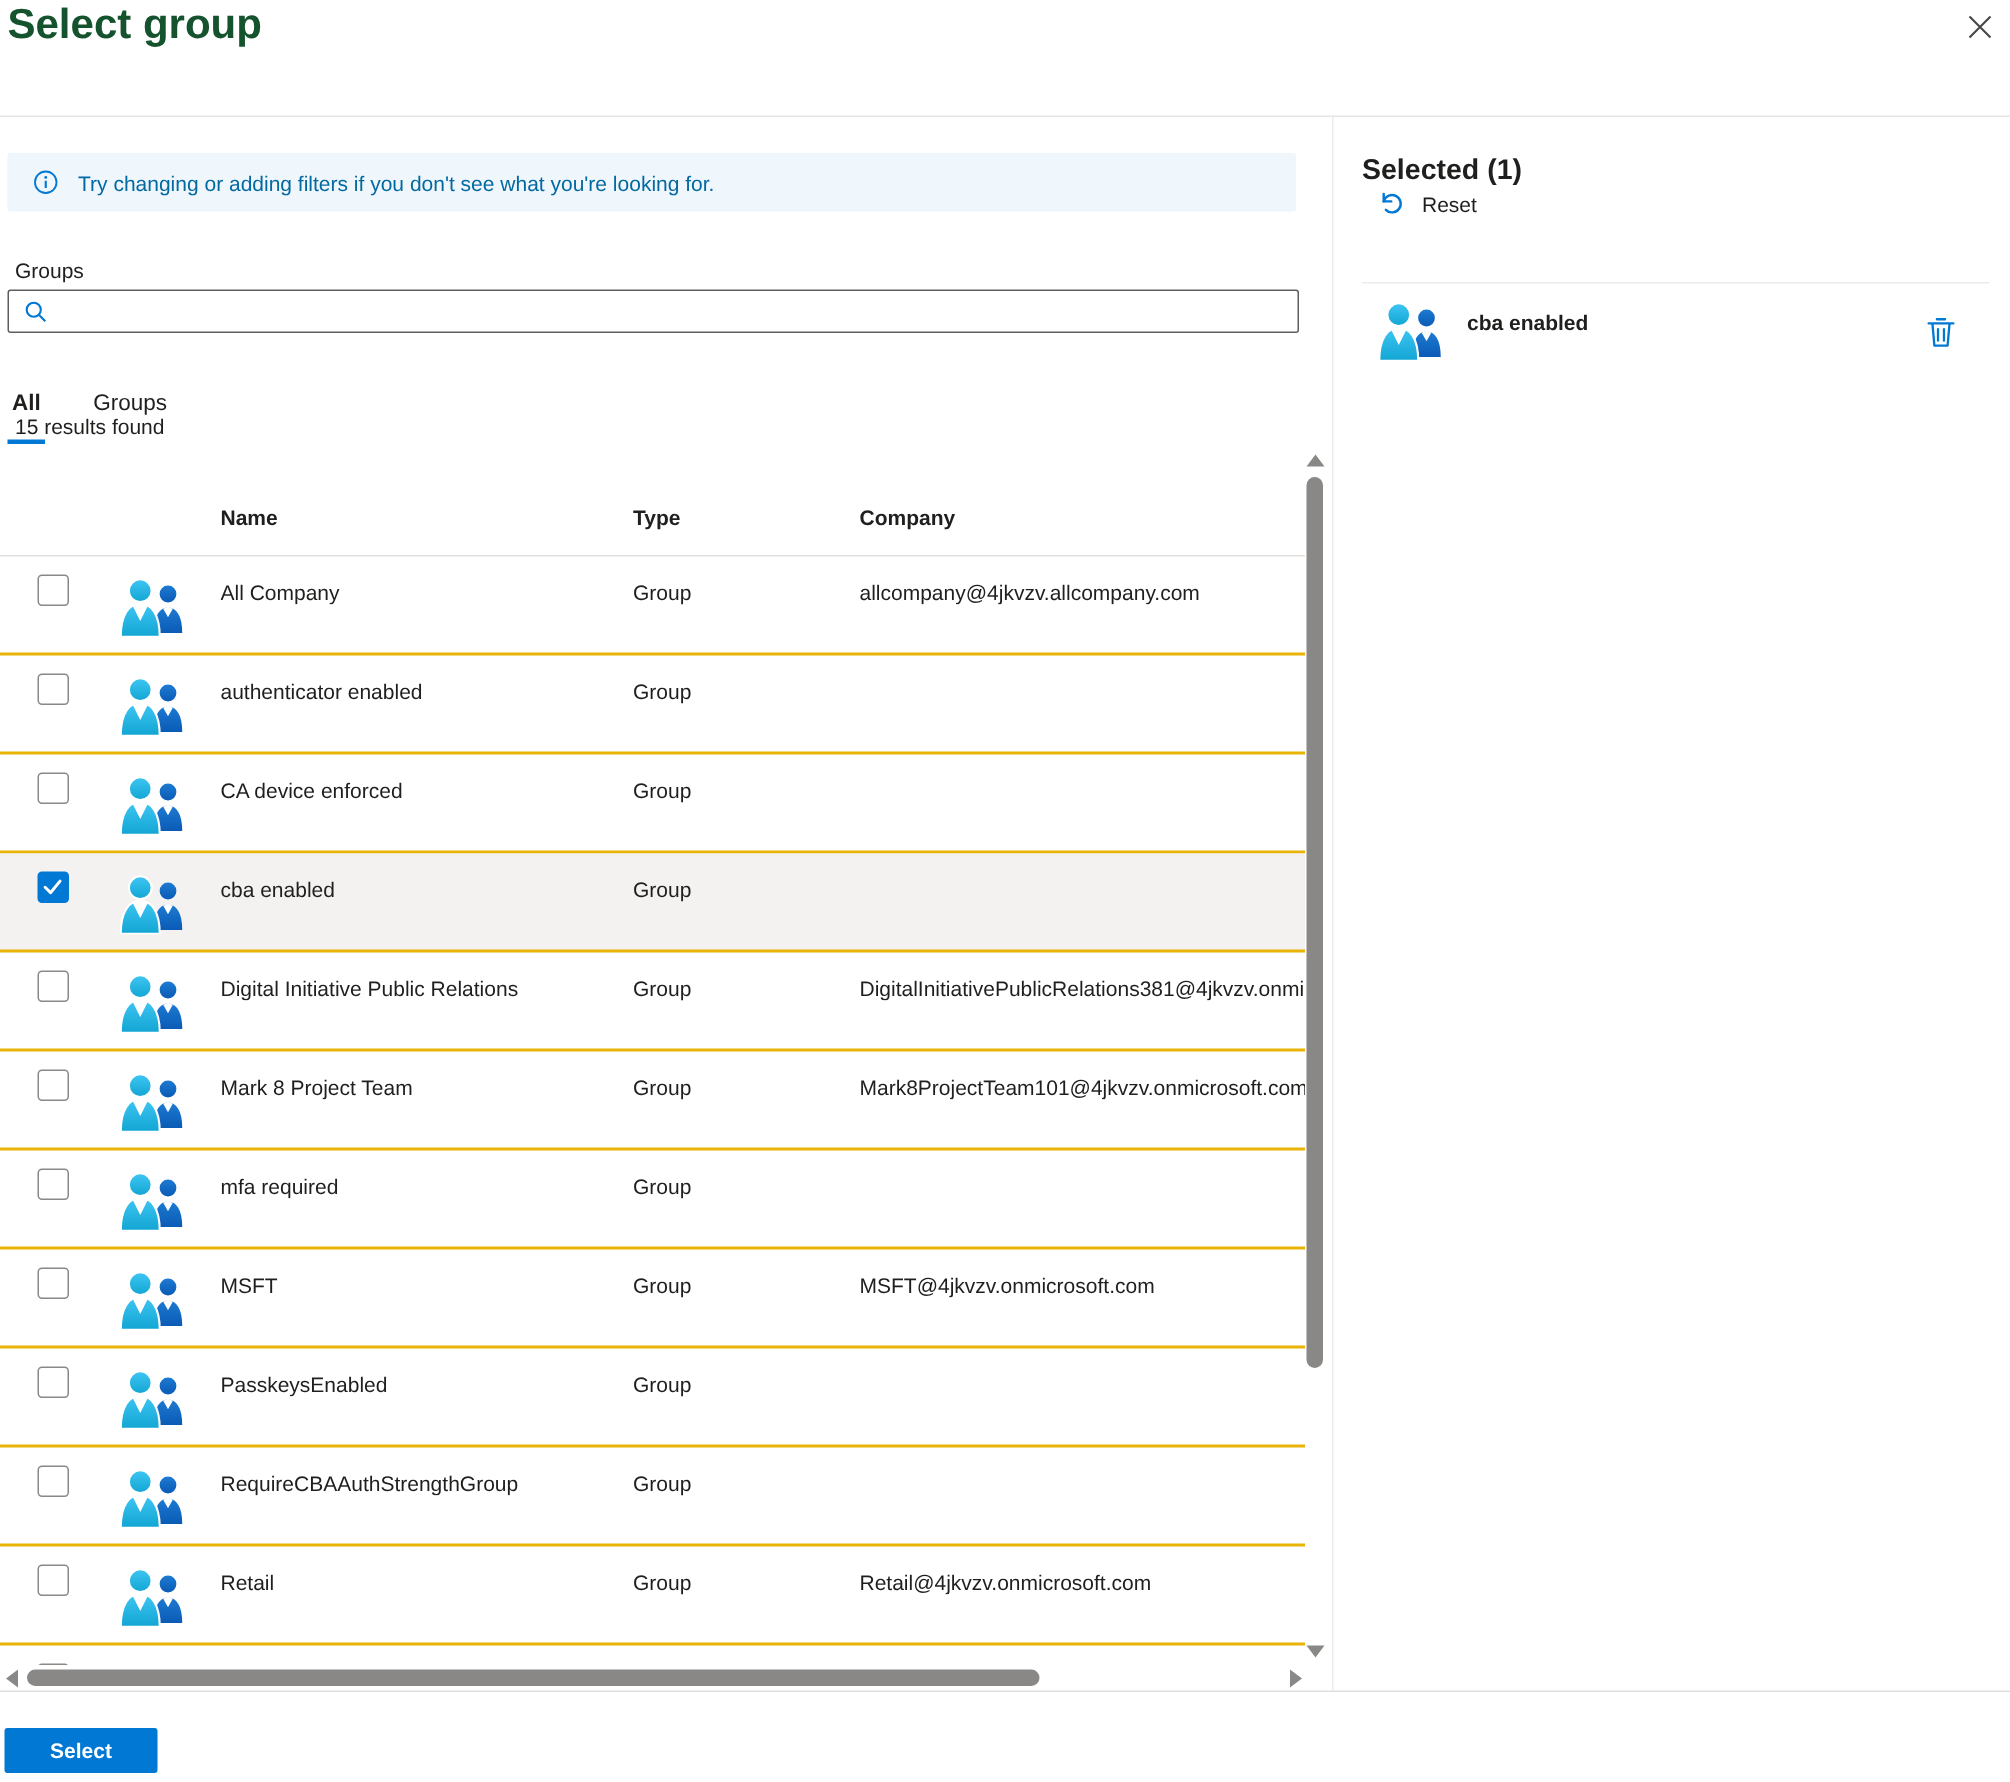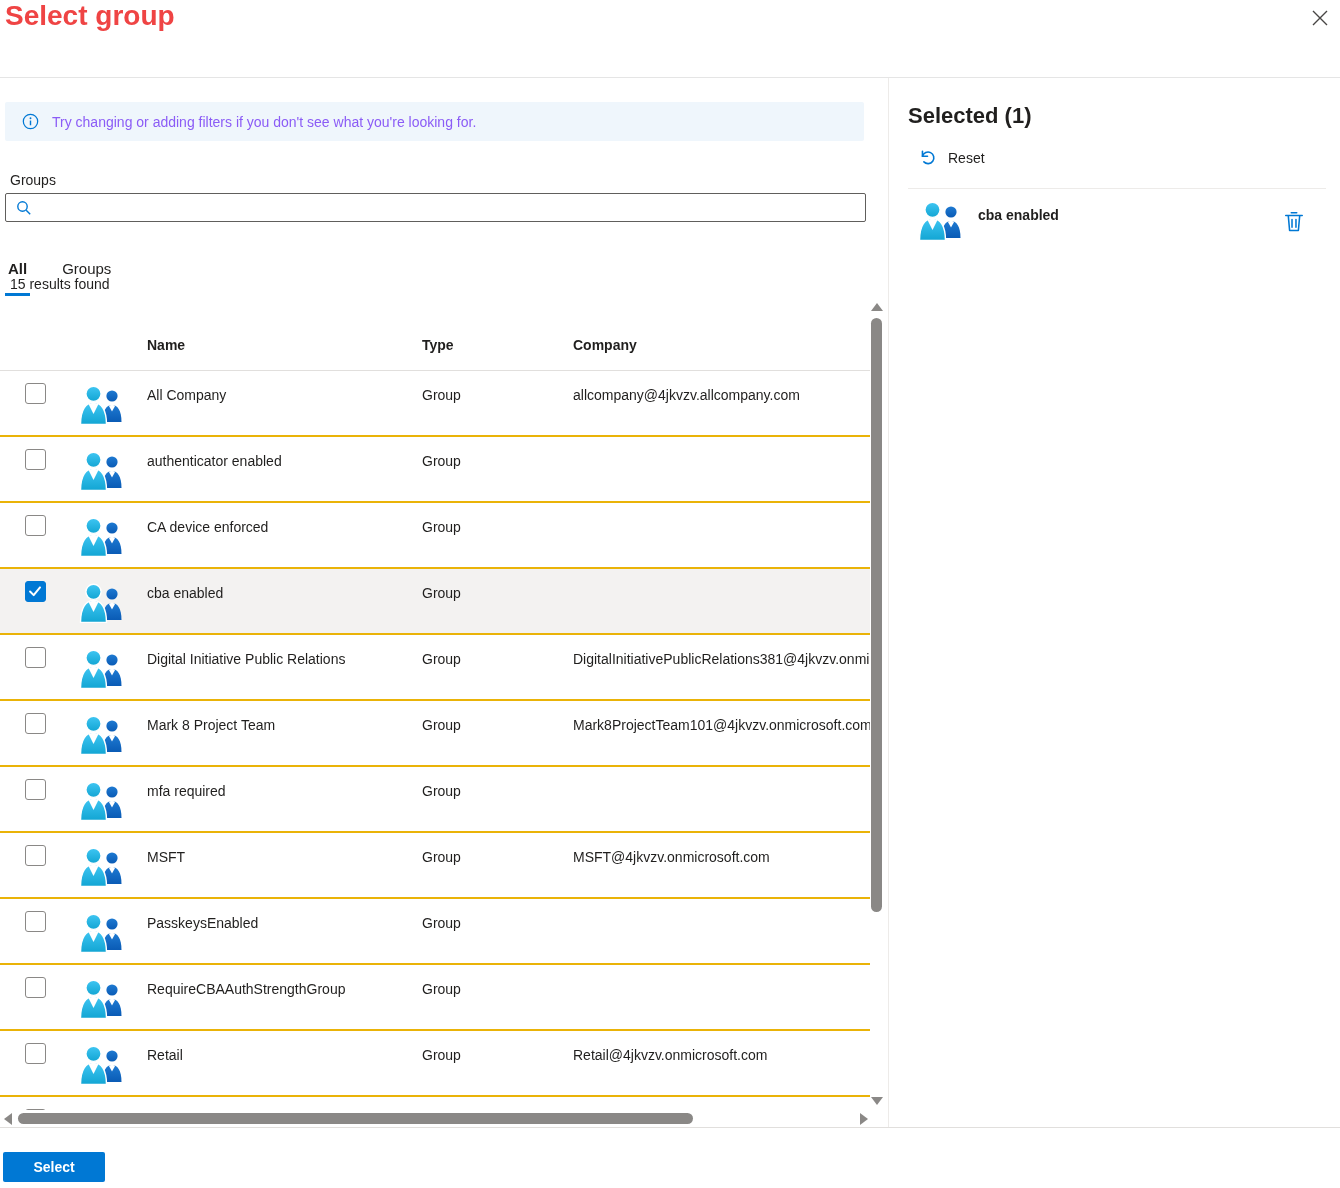--- a/index.html
+++ b/index.html
@@ -1,26 +1,26 @@
 <!DOCTYPE html>
 <html><head>
 <meta charset="utf-8">
 <style>
   html,body{margin:0;padding:0;background:#fff;}
   .canvas{position:relative;width:1340px;height:1188px;background:#fff;overflow:hidden;
           font-family:"Liberation Sans",sans-serif;color:#201f1e;}
   
-  .title{position:absolute;left:5px;top:0px;font-size:28px;font-weight:700;color:#ef4444;}
+  .title{position:absolute;left:5px;top:0px;font-size:28px;font-weight:700;color:#14532d;}
   .close-btn{position:absolute;left:1308px;top:6px;width:24px;height:24px;cursor:pointer;}
   .hdr-divider{position:absolute;left:0;top:77px;width:1340px;height:1px;background:#e5e5e5;}
   
   .banner{position:absolute;left:5px;top:102px;width:859px;height:39px;background:#eff6fc;
           border-radius:2px;display:flex;align-items:center;}
   .banner .ic{margin-left:17px;width:17px;height:17px;flex:none;}
-  .banner .txt{margin-left:13px;font-size:14px;color:#8b5cf6;}
+  .banner .txt{margin-left:13px;font-size:14px;color:#0369a1;}
   
   .search-label{position:absolute;left:10px;top:172px;font-size:14px;}
   .search-box{position:absolute;left:5px;top:193px;width:861px;height:29px;border:1px solid #605e5c;
               border-radius:2px;box-sizing:border-box;display:flex;align-items:center;background:#fff;}
   .search-box .ic{margin-left:10px;width:16px;height:16px;flex:none;}
   .search-box input{border:none;outline:none;flex:1;font:14px "Liberation Sans",sans-serif;margin-left:6px;background:transparent;}
   .results{position:absolute;left:10px;top:228px;font-size:14px;margin-top:48px;}
   
   .tabs{position:absolute;left:8px;top:260px;display:flex;gap:35px;font-size:15px;}
   .tab{cursor:pointer;padding-bottom:10px;position:relative;}
@@ -50,22 +50,22 @@
   .v-down{position:absolute;left:3px;top:797px;width:0;height:0;border-left:6px solid transparent;
         border-right:6px solid transparent;border-top:8px solid #8a8886;cursor:pointer;}
   .hscroll{position:absolute;left:0;top:1111px;width:876px;height:16px;}
   .h-left{position:absolute;left:4px;top:2px;width:0;height:0;border-top:6px solid transparent;
         border-bottom:6px solid transparent;border-right:8px solid #8a8886;cursor:pointer;}
   .h-thumb{position:absolute;left:18px;top:2px;width:675px;height:11px;background:#8a8886;border-radius:6px;cursor:pointer;}
   .h-right{position:absolute;left:860px;top:2px;width:0;height:0;border-top:6px solid transparent;
         border-bottom:6px solid transparent;border-left:8px solid #8a8886;cursor:pointer;}
   
   .v-divider{position:absolute;left:888px;top:78px;width:1px;height:1049px;background:#edebe9;}
-  .sel-title{position:absolute;left:908px;top:103px;font-size:22px;font-weight:700;}
-  .reset-btn{position:absolute;left:918px;top:148px;display:flex;align-items:center;gap:11px;cursor:pointer;}
+  .sel-title{position:absolute;left:908px;top:103px;font-size:19px;font-weight:700;}
+  .reset-btn{position:absolute;left:918px;top:126px;display:flex;align-items:center;gap:11px;cursor:pointer;}
   .reset-btn .ic{width:19px;height:19px;}
   .reset-btn .lbl{font-size:14px;}
   .p-div1{position:absolute;left:908px;top:188px;width:418px;height:1px;background:#edebe9;}
   .sel-item-icon{position:absolute;left:918px;top:201px;width:46px;height:40px;}
   .sel-item-name{position:absolute;left:978px;top:207px;font-size:14px;font-weight:700;}
   .trash-btn{position:absolute;left:1283px;top:209px;width:22px;height:24px;cursor:pointer;}
   
   .ftr-divider{position:absolute;left:0;top:1127px;width:1340px;height:1px;background:#e1dfdd;}
   .select-btn{position:absolute;left:3px;top:1152px;width:102px;height:30px;background:#0078d4;color:#fff;
               border:none;border-radius:2px;font:700 14px "Liberation Sans",sans-serif;cursor:pointer;}

